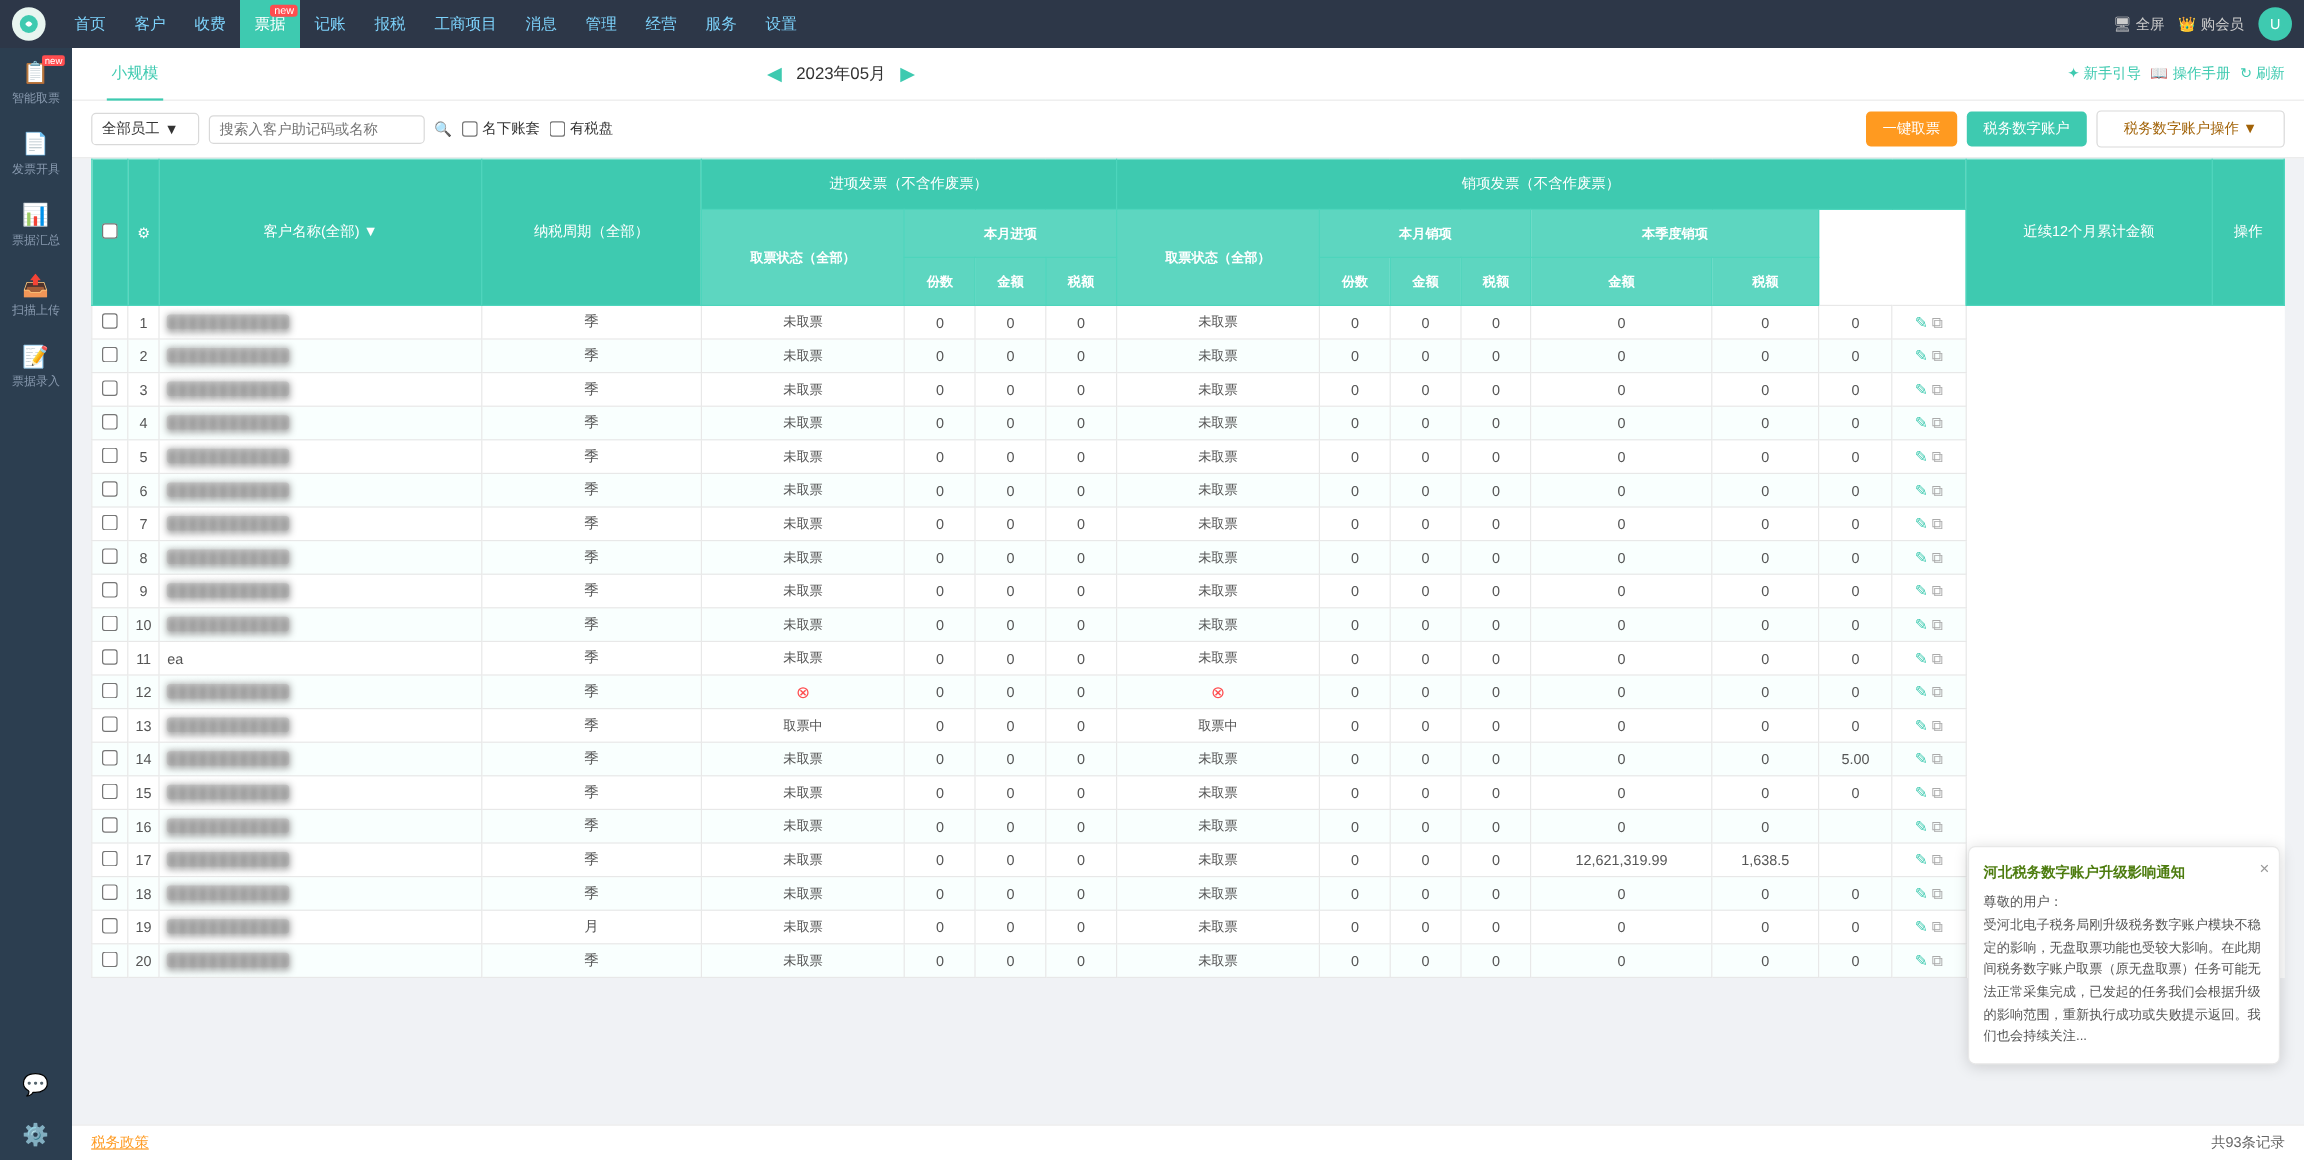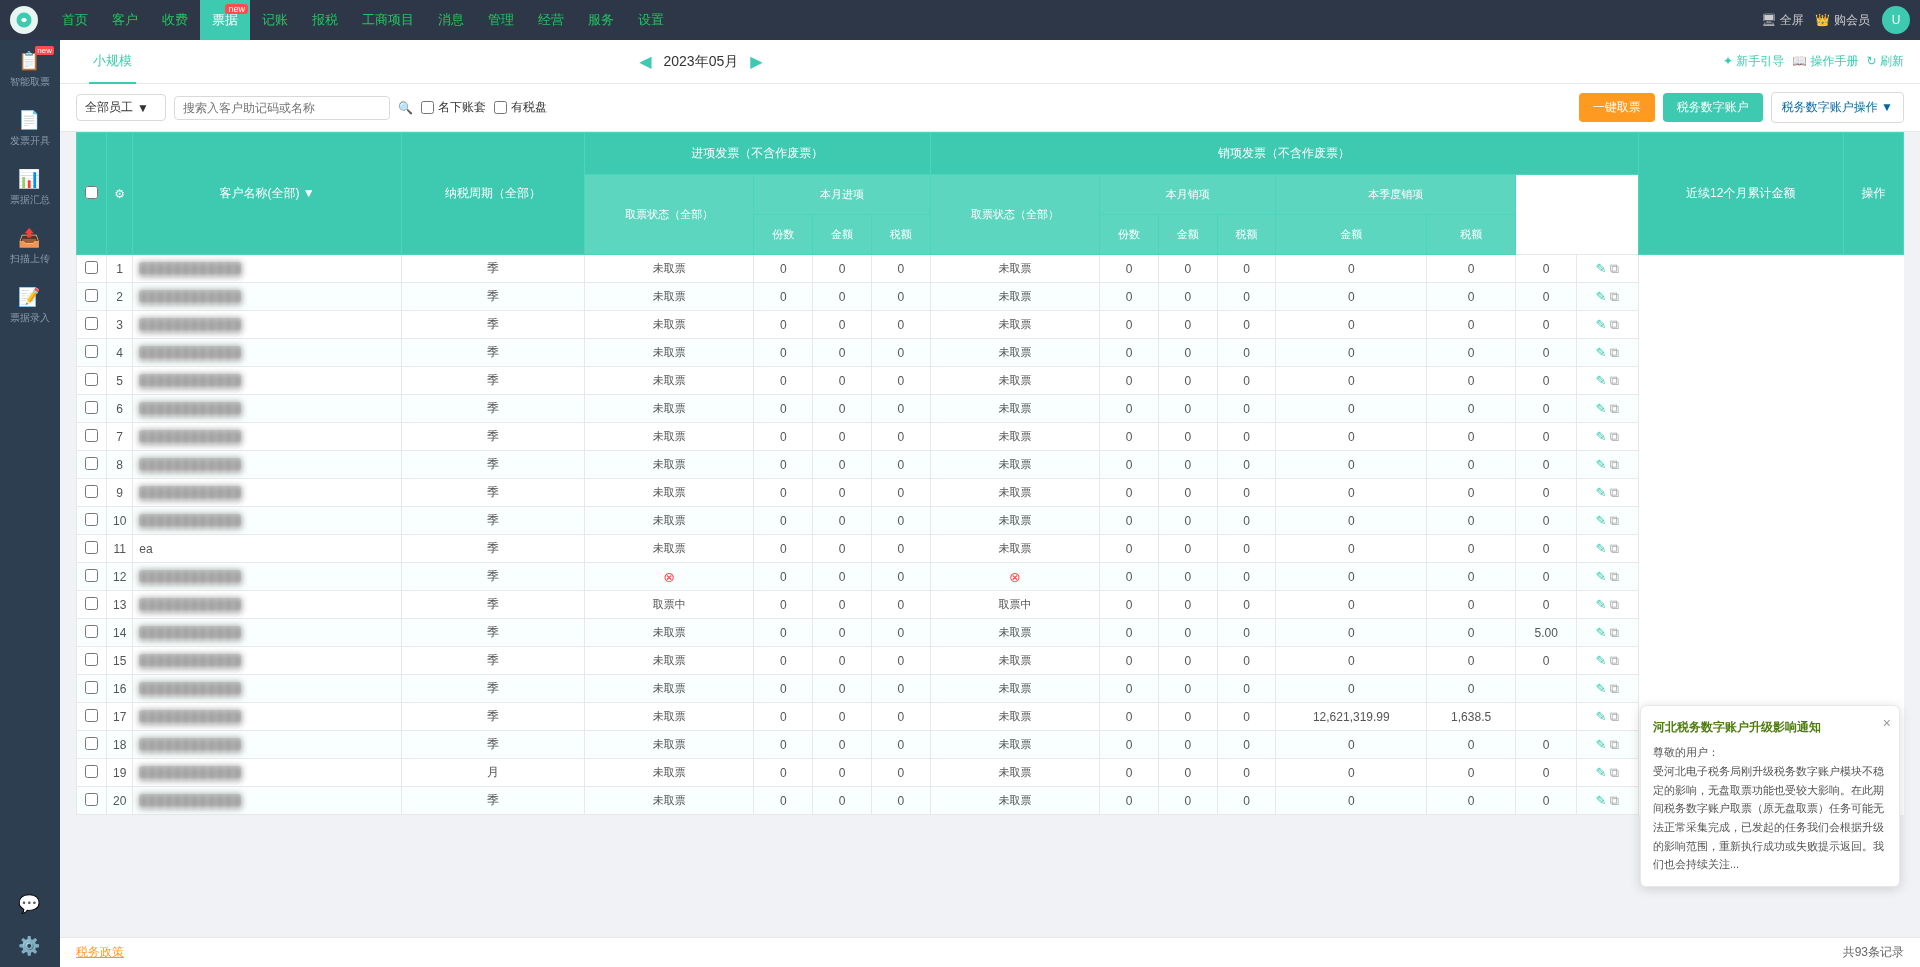--- a/index.html
+++ b/index.html
@@ -2,21 +2,21 @@
 <html><head>
   <meta charset="utf-8">
   <style>
     * { margin: 0; padding: 0; box-sizing: border-box; }
     body { font-family: "Microsoft YaHei", sans-serif; font-size: 12px; background: #f0f2f5; color: #333; width: 1920px; min-height: 967px; overflow-x: hidden; }
 
     
     .top-nav { background: #2d3748; height: 40px; display: flex; align-items: center; padding: 0 10px; gap: 4px; }
     .top-nav .logo { width: 28px; height: 28px; background: #e8f5f0; border-radius: 50%; display: flex; align-items: center; justify-content: center; margin-right: 8px; }
     .top-nav .logo svg { width: 18px; height: 18px; }
-    .nav-item { color: #22c55e; padding: 0 12px; height: 40px; display: flex; align-items: center; cursor: pointer; font-size: 13px; position: relative; }
+    .nav-item { color: #7dd3fc; padding: 0 12px; height: 40px; display: flex; align-items: center; cursor: pointer; font-size: 13px; position: relative; }
     .nav-item.active { background: #3ecab0; color: #fff; }
     .nav-item .new-badge { background: #ff4d4f; color: #fff; font-size: 9px; padding: 0 3px; border-radius: 3px; position: absolute; top: 4px; right: 2px; }
     .top-nav-right { margin-left: auto; display: flex; align-items: center; gap: 12px; color: #ccc; font-size: 12px; }
     .top-nav-right span { cursor: pointer; }
     .avatar { width: 28px; height: 28px; background: #3ecab0; border-radius: 50%; display: flex; align-items: center; justify-content: center; color: #fff; cursor: pointer; }
 
     
     .layout { display: flex; height: calc(967px - 40px); }
     .sidebar { width: 60px; background: #2c3e50; display: flex; flex-direction: column; align-items: center; padding-top: 0; }
     .sidebar-item { width: 60px; display: flex; flex-direction: column; align-items: center; justify-content: center; padding: 10px 0; cursor: pointer; color: #8a9bb0; font-size: 10px; gap: 3px; position: relative; }
@@ -33,32 +33,32 @@
     .sub-header-right { margin-left: auto; display: flex; align-items: center; gap: 8px; color: #3ecab0; font-size: 12px; }
     .sub-header-right span { cursor: pointer; text-align: center; }
 
     
     .month-nav { margin: 0 auto; display: flex; align-items: center; gap: 12px; font-size: 14px; }
     .month-nav .arrow { cursor: pointer; color: #3ecab0; font-size: 16px; }
 
     
     .toolbar { background: #fff; padding: 8px 16px; display: flex; align-items: center; gap: 8px; border-bottom: 1px solid #e8e8e8; }
     .select-box { border: 1px solid #d9d9d9; border-radius: 4px; padding: 4px 8px; font-size: 12px; display: flex; align-items: center; gap: 4px; background: #fff; cursor: pointer; min-width: 90px; }
-    .search-input { border: 1px solid #d9d9d9; border-radius: 4px; padding: 4px 8px; font-size: 12px; width: 216px; outline: none; }
+    .search-input { border: 1px solid #d9d9d9; border-radius: 4px; padding: 4px 8px; font-size: 12px; width: 180px; outline: none; }
     .checkbox-label { display: flex; align-items: center; gap: 4px; font-size: 12px; cursor: pointer; }
     .toolbar-right { margin-left: auto; display: flex; align-items: center; gap: 8px; }
     .btn-primary { background: #ff9a20; color: #fff; border: none; border-radius: 4px; padding: 6px 14px; font-size: 12px; cursor: pointer; }
     .btn-teal { background: #3ecab0; color: #fff; border: none; border-radius: 4px; padding: 6px 14px; font-size: 12px; cursor: pointer; }
-    .btn-outline { background: #fff; color: #0369a1; border: 1px solid #d9d9d9; border-radius: 4px; padding: 6px 10px; font-size: 12px; cursor: pointer; display: flex; align-items: center; gap: 4px; }
+    .btn-outline { background: #fff; color: #a16207; border: 1px solid #d9d9d9; border-radius: 4px; padding: 6px 22px; font-size: 12px; cursor: pointer; display: flex; align-items: center; gap: 4px; }
 
     
     .table-container { flex: 1; overflow: auto; padding: 0 16px 8px; }
     table { width: 100%; border-collapse: collapse; background: #fff; font-size: 12px; }
     thead tr th { background: #3ecab0; color: #fff; padding: 12px 6px; text-align: center; font-weight: normal; border: 1px solid #4dd5bc; white-space: nowrap; }
-    thead tr.sub-th th { background: #5dd6c0; font-size: 11px; }
+    thead tr.sub-th th { background: #5dd6c0; font-size: 11px; font-weight: bold; }
     tbody tr:nth-child(even) { background: #f9fffe; }
     tbody td { padding: 5px 6px; text-align: center; border: 1px solid #e8e8e8; color: #555; white-space: nowrap; }
     tbody td.left { text-align: left; }
     .blurred { color: transparent; text-shadow: 0 0 6px #999; user-select: none; background: #e0e0e0; border-radius: 3px; display: inline-block; min-width: 80px; height: 12px; }
     .status-tag { font-size: 11px; color: #555; }
     .status-error { color: #ff4d4f; font-size: 14px; }
     .edit-icon { color: #3ecab0; cursor: pointer; font-size: 13px; }
     .copy-icon { color: #aaa; cursor: pointer; font-size: 13px; }
 
     

